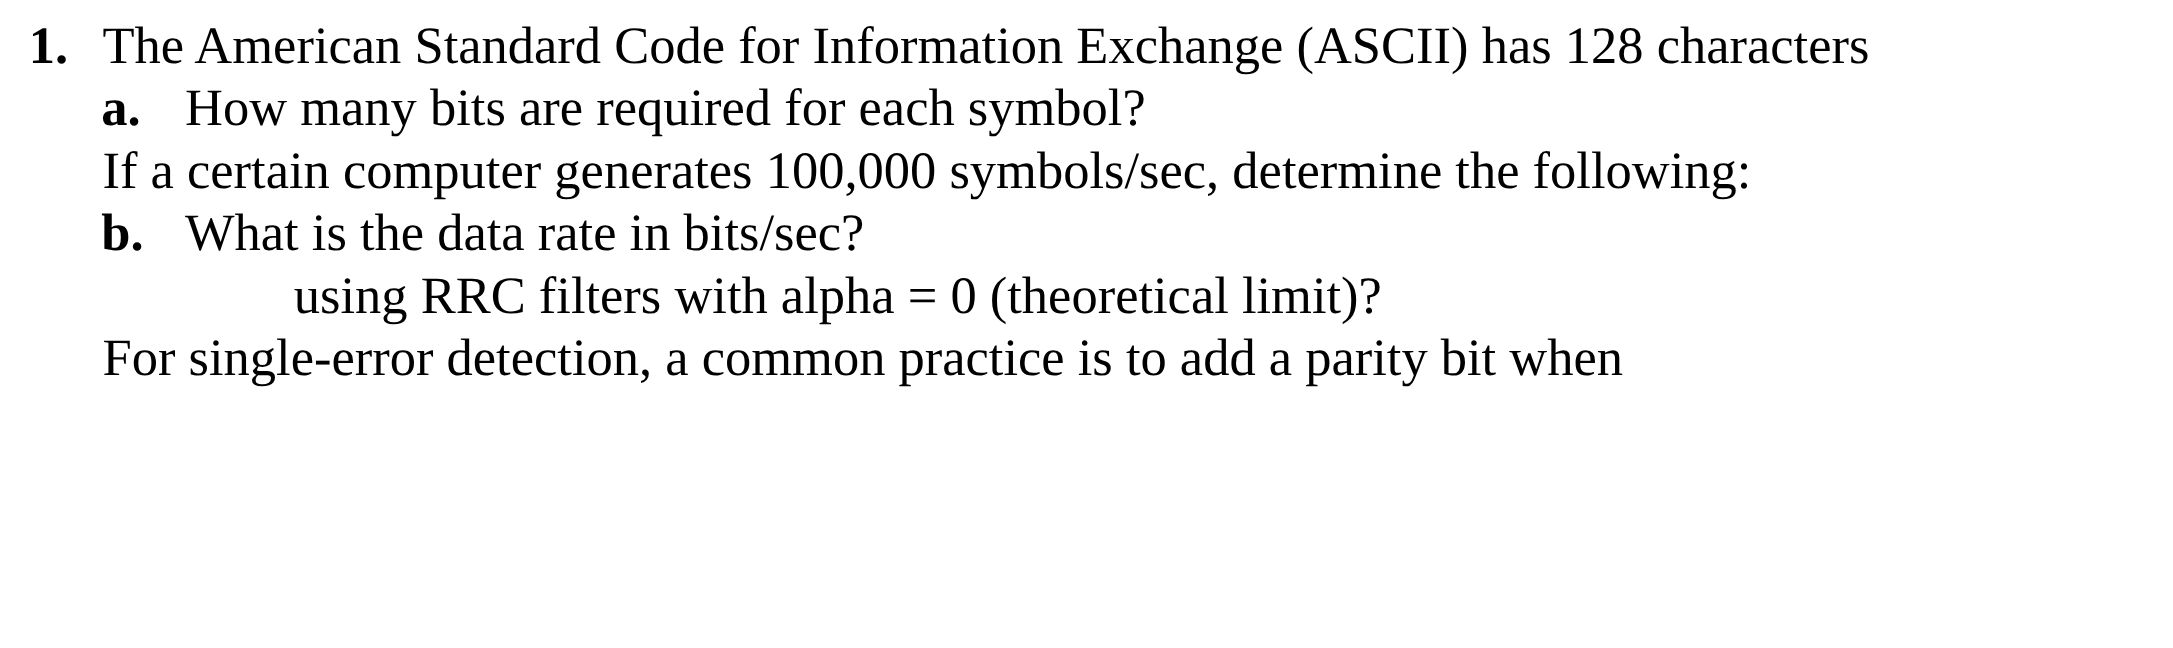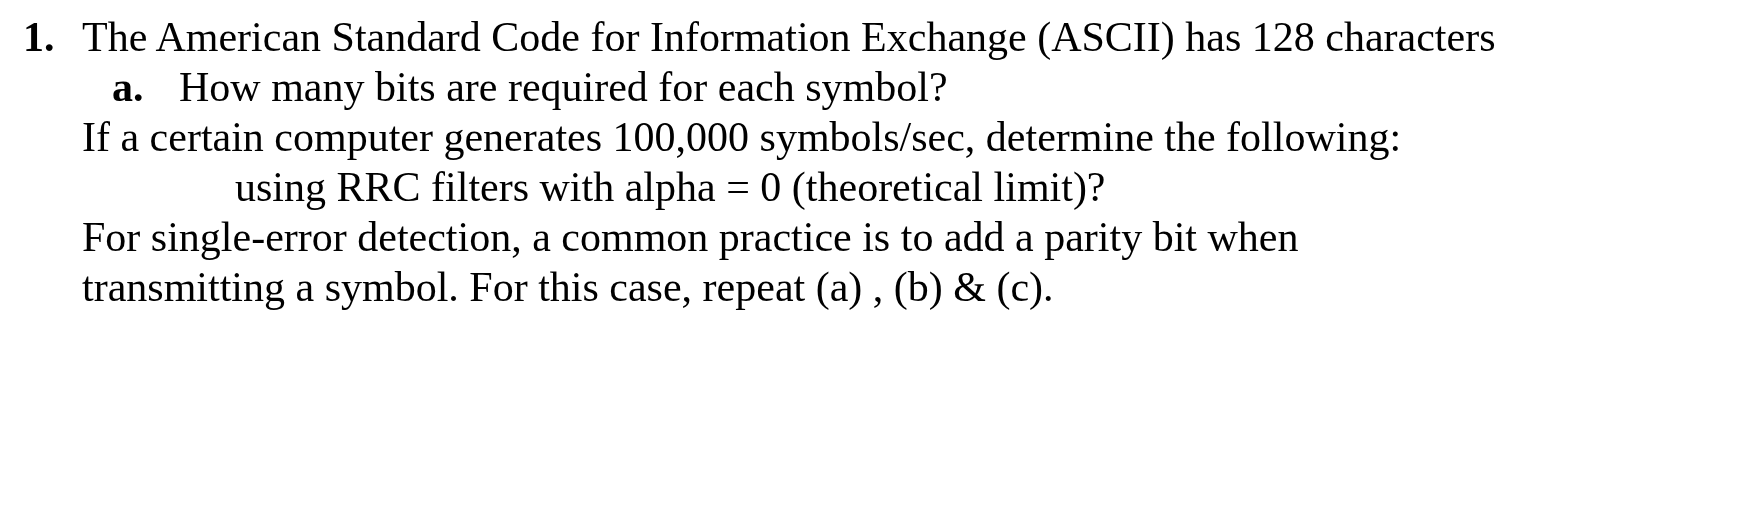--- a/index.html
+++ b/index.html
@@ -16,21 +16,21 @@
     font-size: 42px;
     line-height: 50px;
     color: #000000;
     overflow: hidden;
   }
   .line {
     white-space: nowrap;
   }
   .line.numbered { padding-left: 23px; }
   .line.body     { padding-left: 82px; }
-  .line.sub      { padding-left: 112px; }
+  .line.sub      { padding-left: 81px; }
   .line.subcont  { padding-left: 235px; }
   .marker {
     font-weight: bold;
     display: inline-block;
   }
   .marker.num { width: 59px; }
   .marker.sub-marker { width: 67px; }
 </style>
 </head>
 <body>
@@ -41,21 +41,23 @@
     <span class="marker num">1.</span><span>The American Standard Code for Information Exchange (ASCII) has 128 characters</span>
   </div>
 
 
   <div class="line sub">
     <span class="marker sub-marker">a.</span><span>How many bits are required for each symbol?</span>
   </div>
 
   <div class="line body">If a certain computer generates 100,000 symbols/sec, determine the following:</div>
 
+  <div class="line sub">
+    <span class="marker sub-marker">b.</span><span>What is the data rate in bits/sec?</span>
+  </div>
 
 
   <div class="line subcont">using RRC filters with alpha = 0 (theoretical limit)?</div>
 
   <div class="line body">For single-error detection, a common practice is to add a parity bit when</div>
 
-  <div class="line body">transmitting a symbol. For this case, repeat (a) , (b) &amp; (c).</div>
 
 </div>
 
 </body></html>

